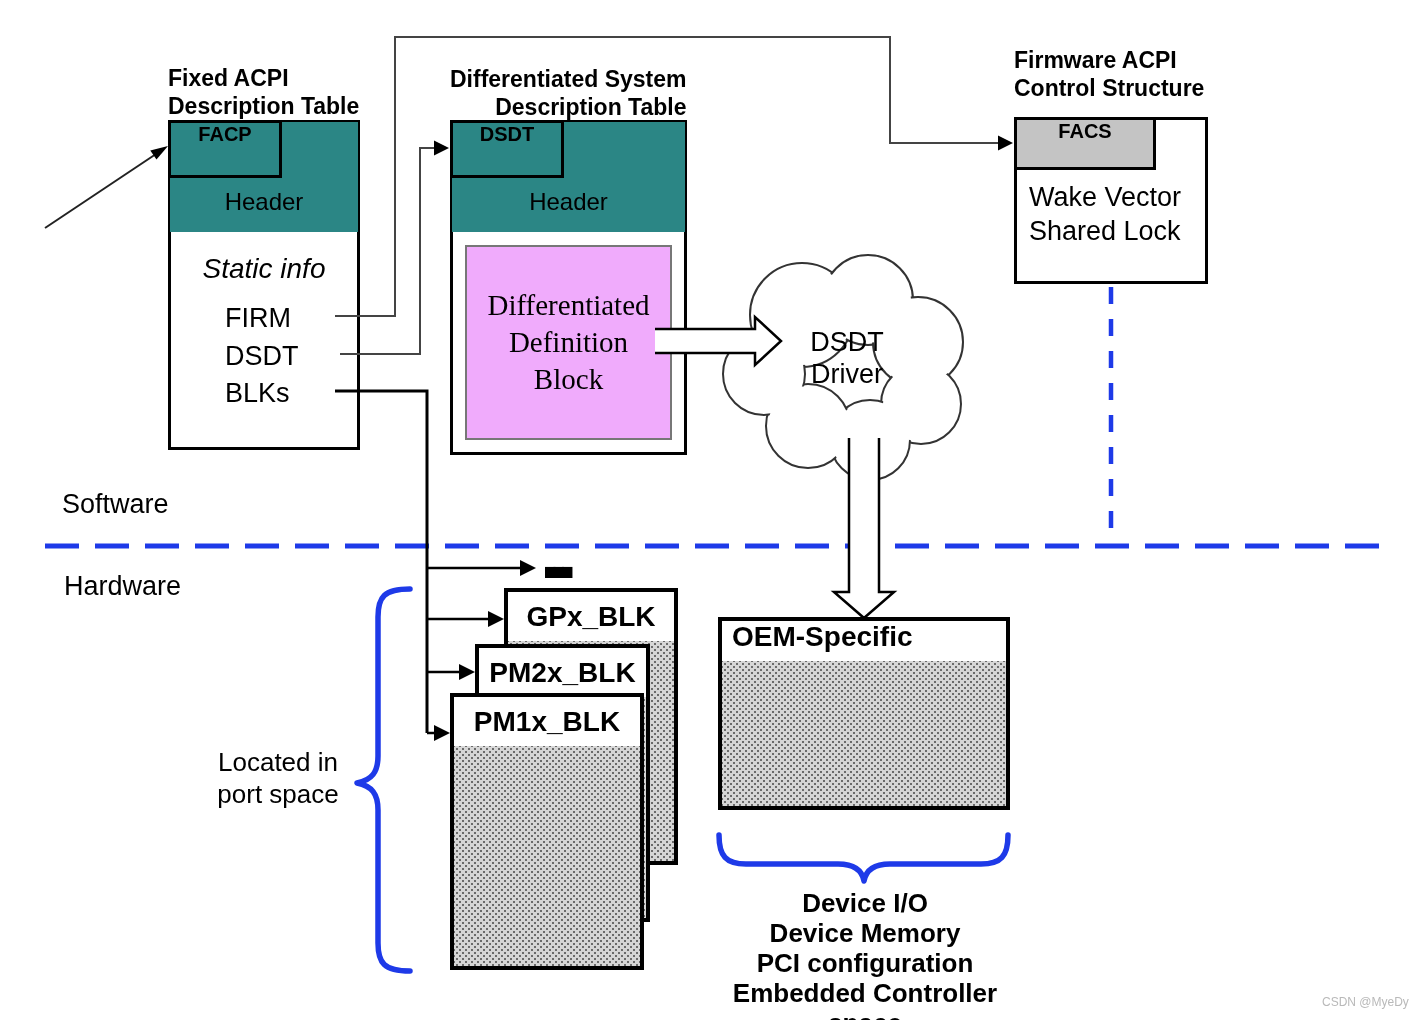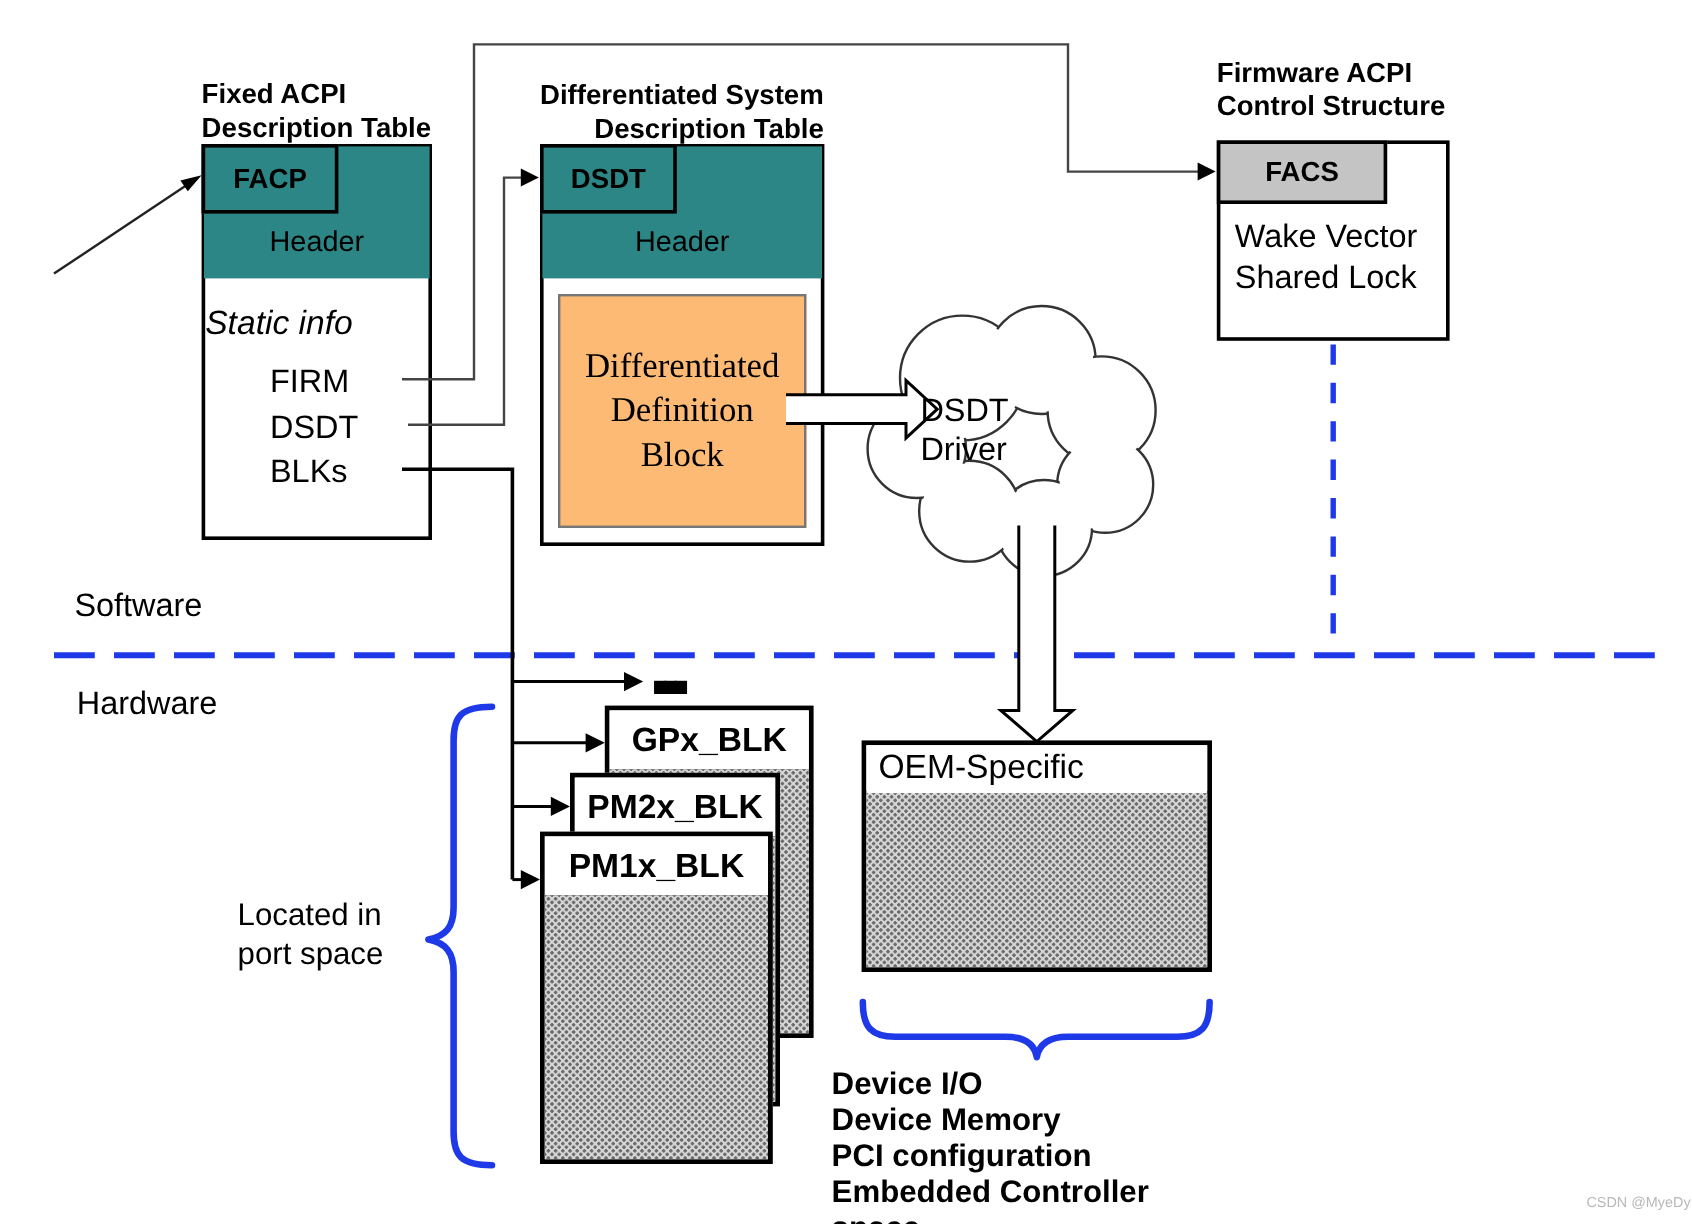--- a/index.html
+++ b/index.html
@@ -7,48 +7,48 @@
     position:relative;width:1410px;height:1020px;background:#ffffff;
     font-family:"Liberation Sans",sans-serif;color:#000;overflow:hidden;
   }
   .abs{position:absolute;}
   .caption{font-size:23px;font-weight:bold;line-height:28px;}
   .plain{font-size:27px;line-height:31px;}
   
   .table-box{position:absolute;background:#fff;border:3px solid #000;box-sizing:border-box;z-index:1;}
   .teal-head{position:absolute;left:-1px;top:-1px;right:-1px;height:110px;background:#2b8685;}
   .tab{position:absolute;left:-3px;top:-3px;box-sizing:border-box;border:3px solid #000;
-       display:flex;align-items:center;justify-content:center;font-weight:bold;font-size:23px;}
+       display:flex;justify-content:center;font-weight:bold;font-size:20px;}
   .tab.teal{background:#2b8685;width:114px;height:58px;}
   .tab.gray{background:#c4c4c4;width:142px;height:53px;}
   .head-label{position:absolute;left:0;right:0;top:66px;text-align:center;font-size:24px;}
-  .ddb{position:absolute;left:12px;top:122px;width:207px;height:195px;background:#fdba74;
+  .ddb{position:absolute;left:12px;top:122px;width:207px;height:195px;background:#f0abfc;
        border:2px solid #777;box-sizing:border-box;display:flex;flex-direction:column;
        align-items:center;justify-content:center;font-family:"Liberation Serif",serif;
        font-size:29px;line-height:37px;}
   
   .blk-box{position:absolute;background:#fff;border:4px solid #000;box-sizing:border-box;}
   .blk-title{position:absolute;left:0;right:0;top:0;height:49px;background:#fff;
              display:flex;align-items:center;justify-content:center;
              font-weight:bold;font-size:28px;border-bottom:3px solid #000;}
   .hatch{
     background-color:#d6d6d6;
     background-image:
       radial-gradient(#6b6b6b 1.3px, rgba(0,0,0,0) 1.45px),
       radial-gradient(#6b6b6b 1.3px, rgba(0,0,0,0) 1.45px);
     background-size:6px 6px;
     background-position:0 0,3px 3px;
   }
   .blk-body{position:absolute;left:0;right:0;top:49px;bottom:0;}
   .oem-title{position:absolute;left:0;right:0;top:0;height:38px;background:#fff;
-             display:flex;align-items:center;padding:0 0 2px 10px;box-sizing:border-box;
-             font-size:28px;}
+             display:flex;align-items:flex-start;padding:0 0 2px 10px;box-sizing:border-box;
+             font-size:28px;font-weight:bold;}
   .oem-body{position:absolute;left:0;right:0;top:40px;bottom:0;}
   svg.overlay{position:absolute;left:0;top:0;z-index:5;pointer-events:none;}
-  .txt-center{}
+  .txt-center{text-align:center;}
   .watermark{font-size:12px;color:#b9b9b9;z-index:6;}
   .ellipsis{font-weight:bold;font-size:74px;letter-spacing:-12px;line-height:74px;z-index:4;}
 </style>
 </head>
 <body>
 
 <div id="stage">
 
   <div class="abs caption" style="left:168px;top:64px;">
     <div>Fixed ACPI</div>

